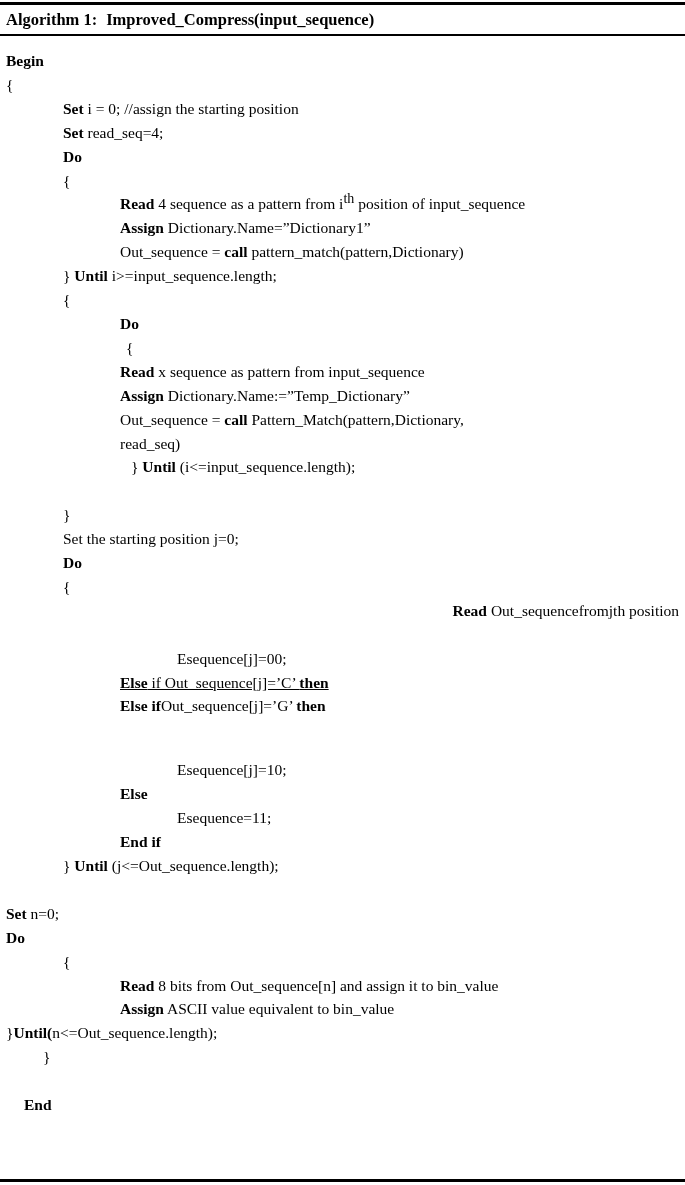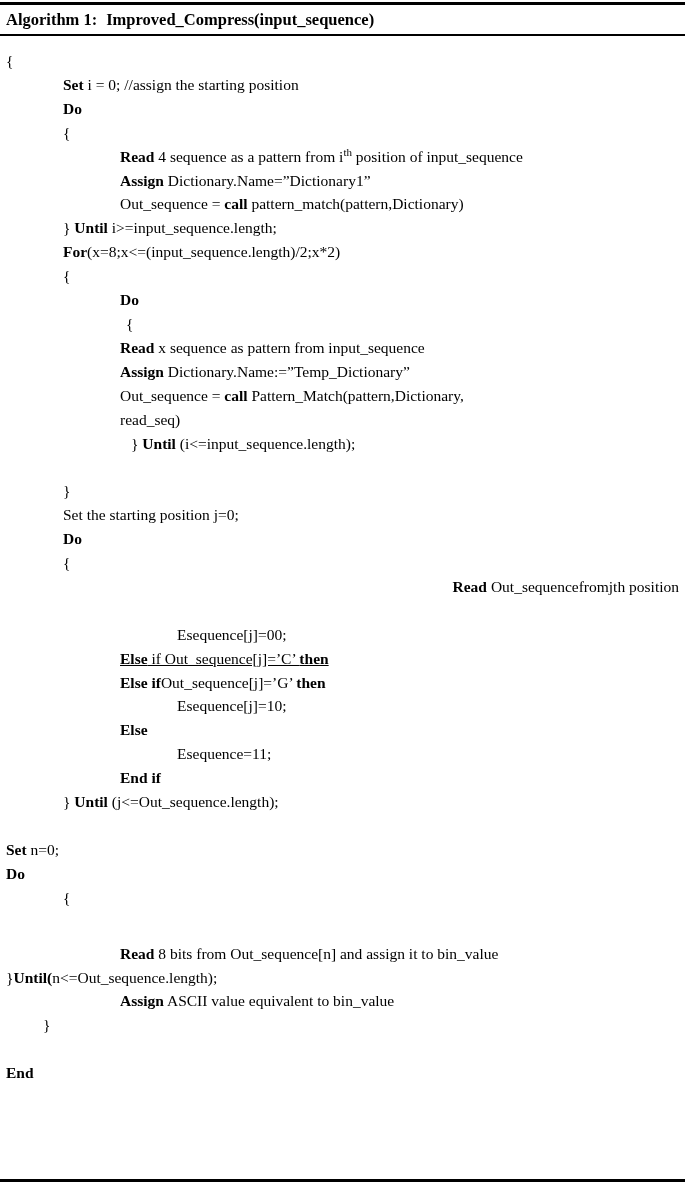--- a/index.html
+++ b/index.html
@@ -43,76 +43,77 @@
     padding: 13px 6px 0 6px;
     font-size: 15.5px;
   }
   .code-line {
     line-height: 23.9px;
     min-height: 23.9px;
     white-space: pre-wrap;
   }
   .code-line b { font-weight: bold; }
   .code-line sup {
-    font-size: 11px;
+    font-size: 14px;
     vertical-align: super;
     line-height: 0;
   }
 </style>
 </head>
 <body>
 
 <div class="page">
 
   <div class="rule rule-top"></div>
 
   <div class="algo-header"><span>Algorithm 1:</span><span class="title-name">Improved_Compress(input_sequence)</span></div>
 
   <div class="rule rule-under-title"></div>
 
   <div class="algo-body">
+      <div class="code-line" style="padding-left: 0px;"><b>Begin</b></div>
       <div class="code-line" style="padding-left: 0px;"><span>{</span></div>
       <div class="code-line" style="padding-left: 57px;"><b>Set</b><span> i = 0; //assign the starting position</span></div>
+      <div class="code-line" style="padding-left: 57px;"><b>Set</b><span> read_seq=4;</span></div>
       <div class="code-line" style="padding-left: 57px;"><b>Do</b></div>
       <div class="code-line" style="padding-left: 57px;"><span>{</span></div>
       <div class="code-line" style="padding-left: 114px;"><b>Read</b><span> 4 sequence as a pattern from i</span><sup>th</sup><span> position of input_sequence</span></div>
       <div class="code-line" style="padding-left: 114px;"><b>Assign</b><span> Dictionary.Name=”Dictionary1”</span></div>
       <div class="code-line" style="padding-left: 114px;"><span>Out_sequence = </span><b>call</b><span> pattern_match(pattern,Dictionary)</span></div>
       <div class="code-line" style="padding-left: 57px;"><span>} </span><b>Until</b><span> i&gt;=input_sequence.length;</span></div>
-      <div class="code-line" style="padding-left: 57px;"><b>For</b><span>(x=8;x&lt;=(input_sequence.length)/2;x*2)</span></div>
       <div class="code-line" style="padding-left: 57px;"><span>{</span></div>
       <div class="code-line" style="padding-left: 114px;"><b>Do</b></div>
       <div class="code-line" style="padding-left: 120px;"><span>{</span></div>
       <div class="code-line" style="padding-left: 114px;"><b>Read</b><span> x sequence as pattern from input_sequence</span></div>
       <div class="code-line" style="padding-left: 114px;"><b>Assign</b><span> Dictionary.Name:=”Temp_Dictionary”</span></div>
       <div class="code-line" style="padding-left: 114px;"><span>Out_sequence = </span><b>call</b><span> Pattern_Match(pattern,Dictionary,</span></div>
       <div class="code-line" style="padding-left: 114px;"><span>read_seq)</span></div>
       <div class="code-line" style="padding-left: 125px;"><span>} </span><b>Until</b><span> (i&lt;=input_sequence.length);</span></div>
       <div class="code-line" style="padding-left: 0px;">&nbsp;</div>
       <div class="code-line" style="padding-left: 57px;"><span>}</span></div>
       <div class="code-line" style="padding-left: 57px;"><span>Set the starting position j=0;</span></div>
       <div class="code-line" style="padding-left: 57px;"><b>Do</b></div>
       <div class="code-line" style="padding-left: 57px;"><span>{</span></div>
       <div class="code-line" style="padding-left: 114px; text-align: right;"><b>Read</b><span> Out_sequencefromjth position</span></div>
       <div class="code-line" style="padding-left: 0px;">&nbsp;</div>
       <div class="code-line" style="padding-left: 171px;"><span>Esequence[j]=00;</span></div>
       <div class="code-line" style="padding-left: 114px; text-decoration: underline;"><b>Else</b><span> if Out_sequence[j]=’C’ </span><b>then</b></div>
       <div class="code-line" style="padding-left: 114px;"><b>Else if</b><span>Out_sequence[j]=’G’ </span><b>then</b></div>
-      <div class="code-line" style="padding-left: 171px;"><span>Esequence[j]=10;</span></div>
+      <div class="code-line" style="padding-left: 171px; margin-top: 40px;"><span>Esequence[j]=10;</span></div>
       <div class="code-line" style="padding-left: 114px;"><b>Else</b></div>
       <div class="code-line" style="padding-left: 171px;"><span>Esequence=11;</span></div>
       <div class="code-line" style="padding-left: 114px;"><b>End if</b></div>
       <div class="code-line" style="padding-left: 57px;"><span>} </span><b>Until</b><span> (j&lt;=Out_sequence.length);</span></div>
       <div class="code-line" style="padding-left: 0px;">&nbsp;</div>
       <div class="code-line" style="padding-left: 0px;"><b>Set</b><span> n=0;</span></div>
       <div class="code-line" style="padding-left: 0px;"><b>Do</b></div>
       <div class="code-line" style="padding-left: 57px;"><span>{</span></div>
-      <div class="code-line" style="padding-left: 114px; margin-top: 32px;"><b>Read</b><span> 8 bits from Out_sequence[n] and assign it to bin_value</span></div>
+      <div class="code-line" style="padding-left: 114px;"><b>Read</b><span> 8 bits from Out_sequence[n] and assign it to bin_value</span></div>
+      <div class="code-line" style="padding-left: 114px;"><b>Assign</b><span> ASCII value equivalent to bin_value</span></div>
       <div class="code-line" style="padding-left: 0px;"><span>}</span><b>Until(</b><span>n&lt;=Out_sequence.length);</span></div>
-      <div class="code-line" style="padding-left: 114px;"><b>Assign</b><span> ASCII value equivalent to bin_value</span></div>
       <div class="code-line" style="padding-left: 37px;"><span>}</span></div>
       <div class="code-line" style="padding-left: 0px;">&nbsp;</div>
-      <div class="code-line" style="padding-left: 0px;"><b>End</b></div>
+      <div class="code-line" style="padding-left: 0px; margin-left: 18px;"><b>End</b></div>
     </div>
 
   <div class="rule rule-bottom"></div>
 
 </div>
 
 </body></html>

